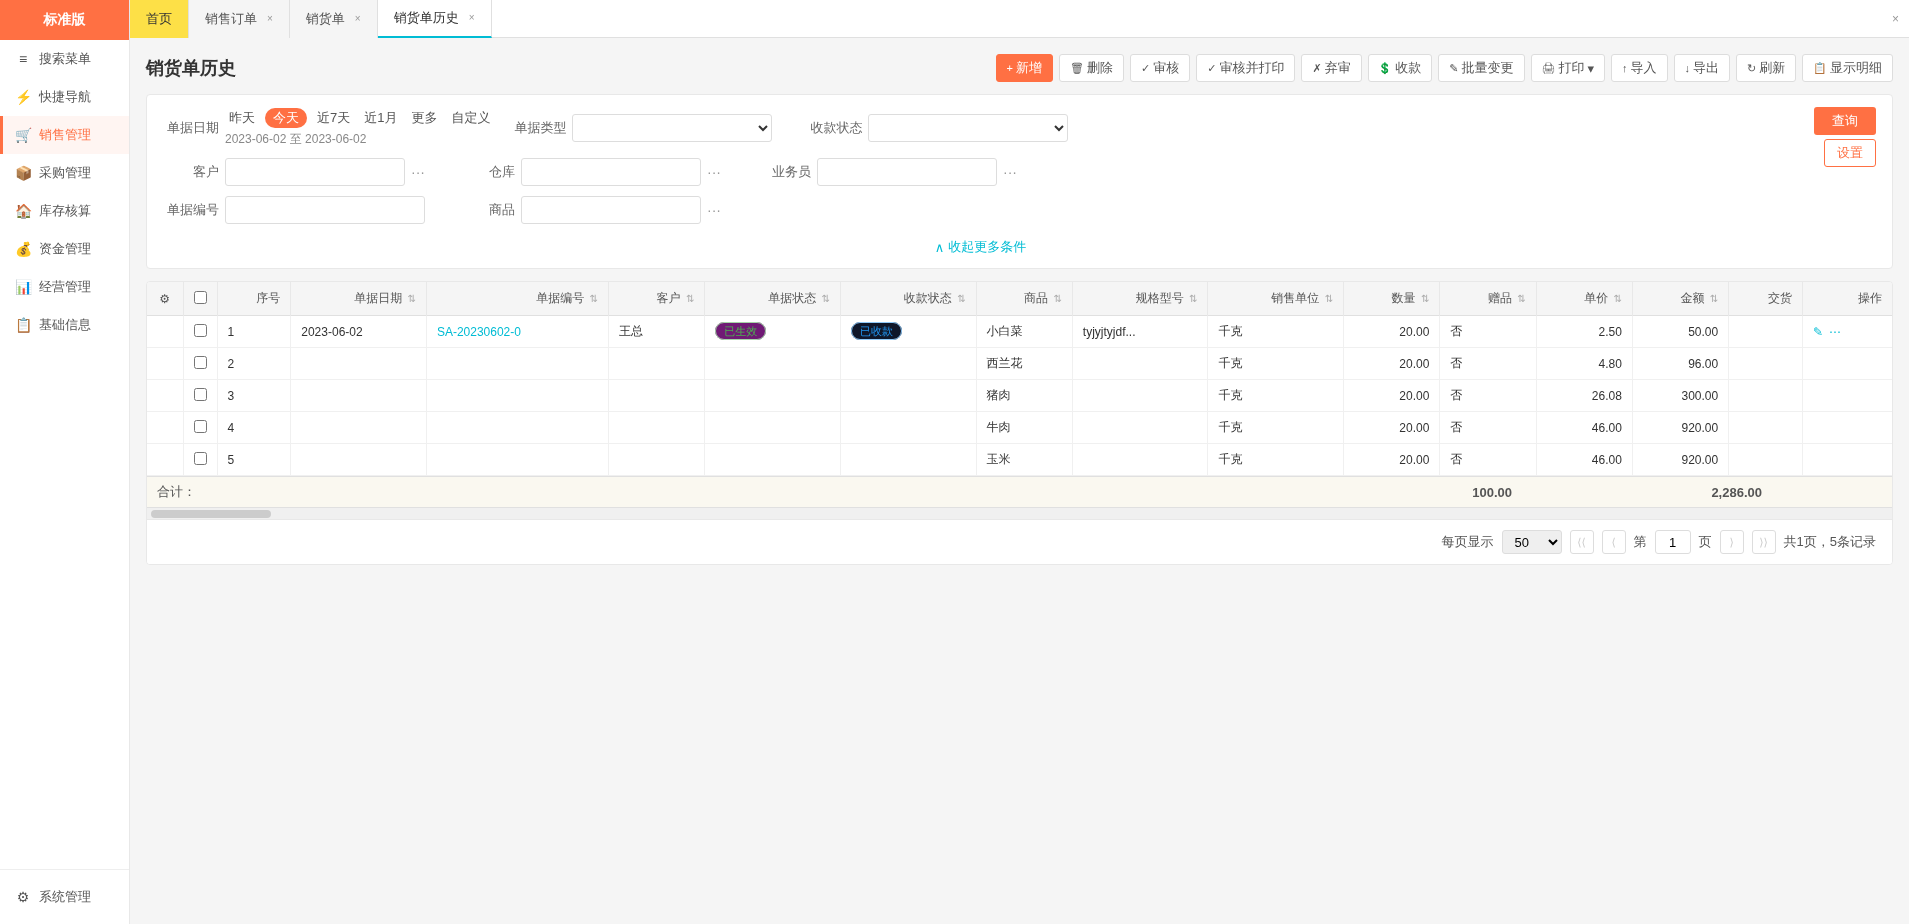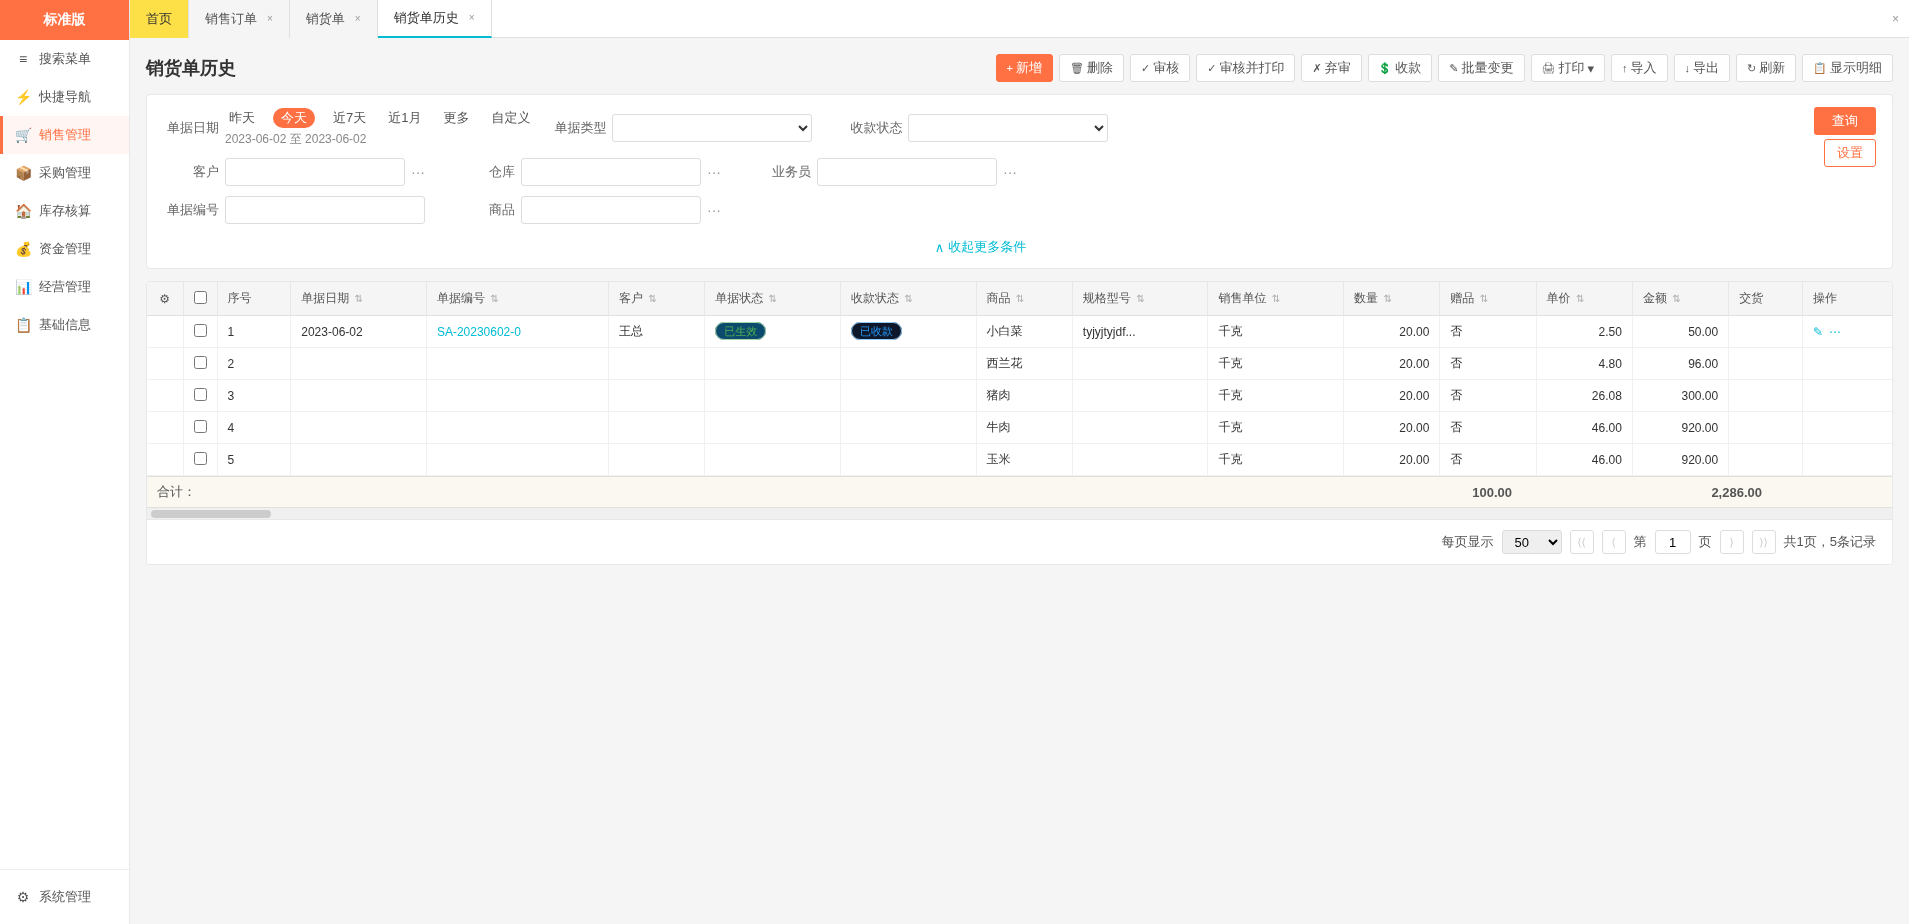--- a/index.html
+++ b/index.html
@@ -167,21 +167,21 @@
       height: 28px;
       width: 200px;
       color: #333;
       outline: none;
       background: #fff;
     }
     .filter-dots { color: #999; cursor: pointer; font-size: 14px; }
     .date-shortcuts {
       display: flex;
       align-items: center;
-      gap: 14px;
+      gap: 6px;
       font-size: 12px;
     }
     .date-shortcut {
       cursor: pointer;
       color: #555;
       padding: 2px 4px;
       border-radius: 2px;
     }
     .date-shortcut.active {
       background: #ff7043;
@@ -242,21 +242,21 @@
       border-collapse: collapse;
     }
     thead tr {
       background: #f5f5f5;
       border-bottom: 1px solid #e0e0e0;
     }
     th {
       padding: 8px 10px;
       color: #555;
       font-weight: normal;
-      text-align: left;
+      text-align: right;
       white-space: nowrap;
       border-right: 1px solid #e8e8e8;
       font-size: 12px;
     }
     th:last-child { border-right: none; }
     th .sort-icon { color: #aaa; font-size: 10px; margin-left: 2px; }
     td {
       padding: 7px 10px;
       border-bottom: 1px solid #f0f0f0;
       border-right: 1px solid #f0f0f0;
@@ -264,21 +264,21 @@
       font-size: 12px;
       white-space: nowrap;
     }
     td:last-child { border-right: none; }
     .badge {
       padding: 2px 8px;
       border-radius: 10px;
       font-size: 11px;
       white-space: nowrap;
     }
-    .badge-green { background: #0c4a6e; color: #4caf50; border: 1px solid #a5d6a7; }
+    .badge-green { background: #701a75; color: #4caf50; border: 1px solid #a5d6a7; }
     .badge-blue { background: #0f172a; color: #2196f3; border: 1px solid #90caf9; }
     .action-link { color: #00bcd4; cursor: pointer; margin-right: 6px; font-size: 12px; }
     .th-gear { width: 36px; text-align: center; }
     .th-check { width: 30px; text-align: center; }
     .num-col { text-align: right; }
 
     
     .table-footer {
       background: #faf8f0;
       border-top: 1px solid #e0e0e0;

